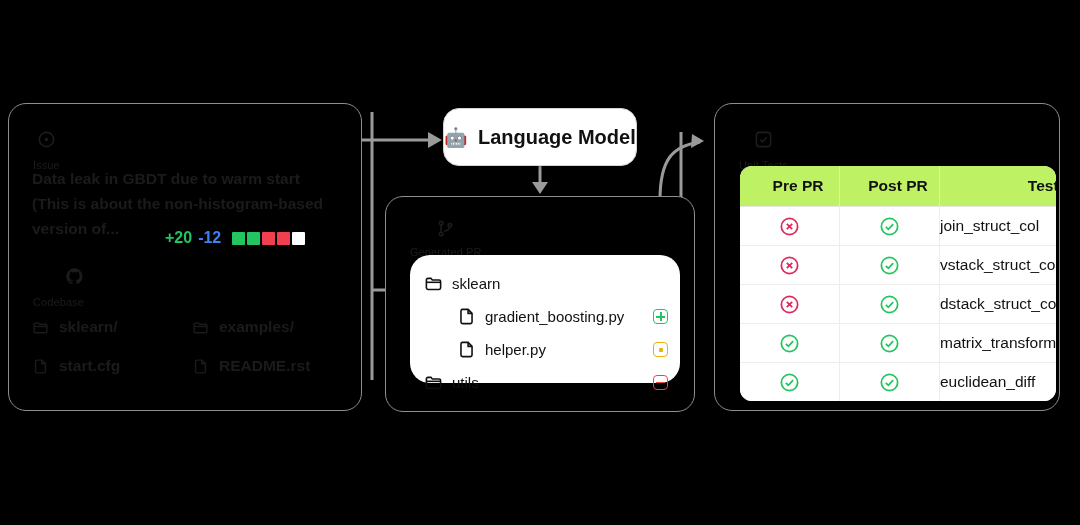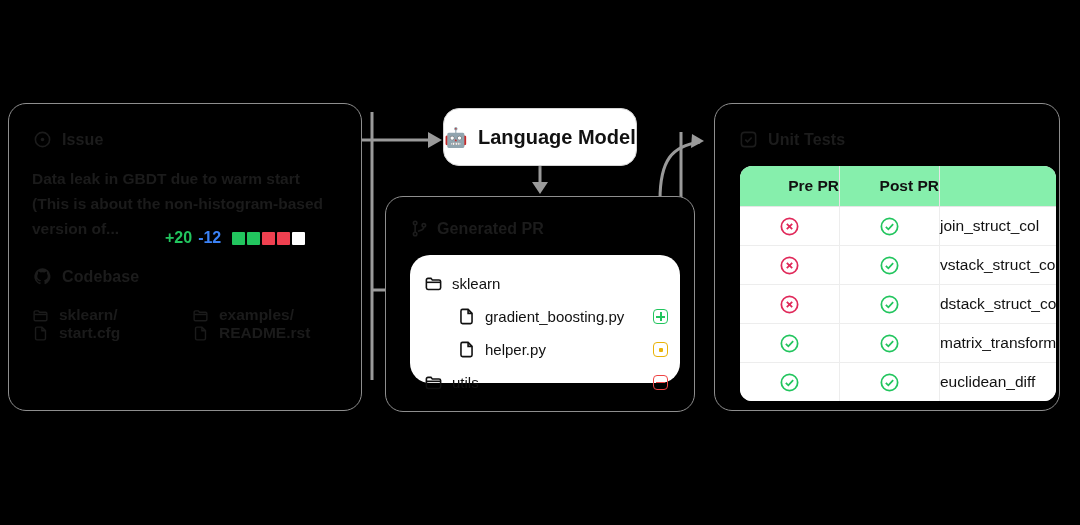--- a/index.html
+++ b/index.html
@@ -3,31 +3,31 @@
 <meta charset="utf-8">
 <style>
   html,body{margin:0;padding:0;background:#000;}
   body{width:1080px;height:525px;position:relative;overflow:hidden;
        font-family:"Liberation Sans","DejaVu Sans",sans-serif;
        -webkit-font-smoothing:antialiased;}
   .stage{position:absolute;inset:0;}
 
   
   .panel{position:absolute;background:#000;border:1px solid #8e8e8e;border-radius:18px;box-sizing:border-box;}
-  .panel-title{display:flex;align-items:center;gap:10px;color:#1c1c1c;font-size:16px;font-weight:700;letter-spacing:.1px;}
+  .panel-title{display:flex;align-items:center;gap:10px;color:#1c1c1c;font-size:11px;font-weight:400;letter-spacing:.1px;flex-direction:column;}
   .panel-title svg{display:block;}
 
   
   #issue-panel{left:8px;top:103px;width:354px;height:308px;}
   #issue-head{position:absolute;left:24px;top:26px;}
   #issue-body{position:absolute;left:23px;top:62px;width:305px;color:#1b1b1b;
               font-size:15.5px;line-height:25px;font-weight:600;}
   #codebase-head{position:absolute;left:24px;top:163px;align-items:flex-end;}
-  #codebase-grid{position:absolute;left:23px;top:202px;width:310px;
-                 display:grid;grid-template-columns:160px 150px;row-gap:0;}
+  #codebase-grid{position:absolute;left:23px;top:214px;width:310px;
+                 display:grid;grid-template-columns:160px 150px;row-gap:21px;}
   .fileitem{display:flex;align-items:center;gap:10px;color:#1b1b1b;font-size:15.5px;font-weight:600;}
   .fileitem svg{flex:none;}
 
   
   #lm-node{position:absolute;left:443px;top:108px;width:194px;height:58px;
            background:#fff;border:1px solid #d4d4d4;border-radius:16px;
            display:flex;align-items:center;justify-content:center;gap:10px;
            box-shadow:0 1px 3px rgba(0,0,0,.25);box-sizing:border-box;}
   #lm-node .emoji{font-size:19px;line-height:1;}
   #lm-label{color:#111;font-size:20px;font-weight:600;}
@@ -58,22 +58,22 @@
   .gl-plus::after{top:4px;left:0;height:1.6px;width:9px;}
   .gl-dot{width:4px;height:4px;background:currentColor;border-radius:1px;}
   .gl-minus{width:9px;height:1.8px;background:currentColor;}
 
   
   #ut-panel{left:714px;top:103px;width:346px;height:308px;}
   #ut-head{position:absolute;left:24px;top:26px;}
   #ut-table{position:absolute;left:740px;top:166px;width:316px;
             background:#fff;border-radius:12px;overflow:hidden;}
   #ut-table table{border-collapse:collapse;width:345px;table-layout:fixed;}
-  #ut-table th{font-size:15.5px;font-weight:600;color:#111;text-align:right;
-               padding:11px 0 11px 17px;background:#86efac;border-bottom:1px solid #e6e6e6;}
+  #ut-table th{font-size:15.5px;font-weight:600;color:#111;text-align:center;
+               padding:11px 0 11px 17px;background:#bef264;border-bottom:1px solid #e6e6e6;}
   #ut-table td{height:38px;border-bottom:1px solid #ededed;border-right:1px solid #ededed;
                padding:0;background:#fff;}
   #ut-table tr:last-child td{border-bottom:none;}
   #ut-table th:nth-child(1),#ut-table td:nth-child(1){width:82px;}
   #ut-table th:nth-child(2),#ut-table td:nth-child(2){width:82px;}
   #ut-table th:nth-child(3),#ut-table td:nth-child(3){width:181px;border-right:none;}
   #ut-table th:nth-child(1),#ut-table th:nth-child(2){border-right:1px solid #e6e6e6;}
   .tname{font-size:15.5px;color:#111;padding-left:17px;white-space:nowrap;}
   .mark{display:flex;align-items:center;justify-content:center;}
   .mark svg{display:block;}

